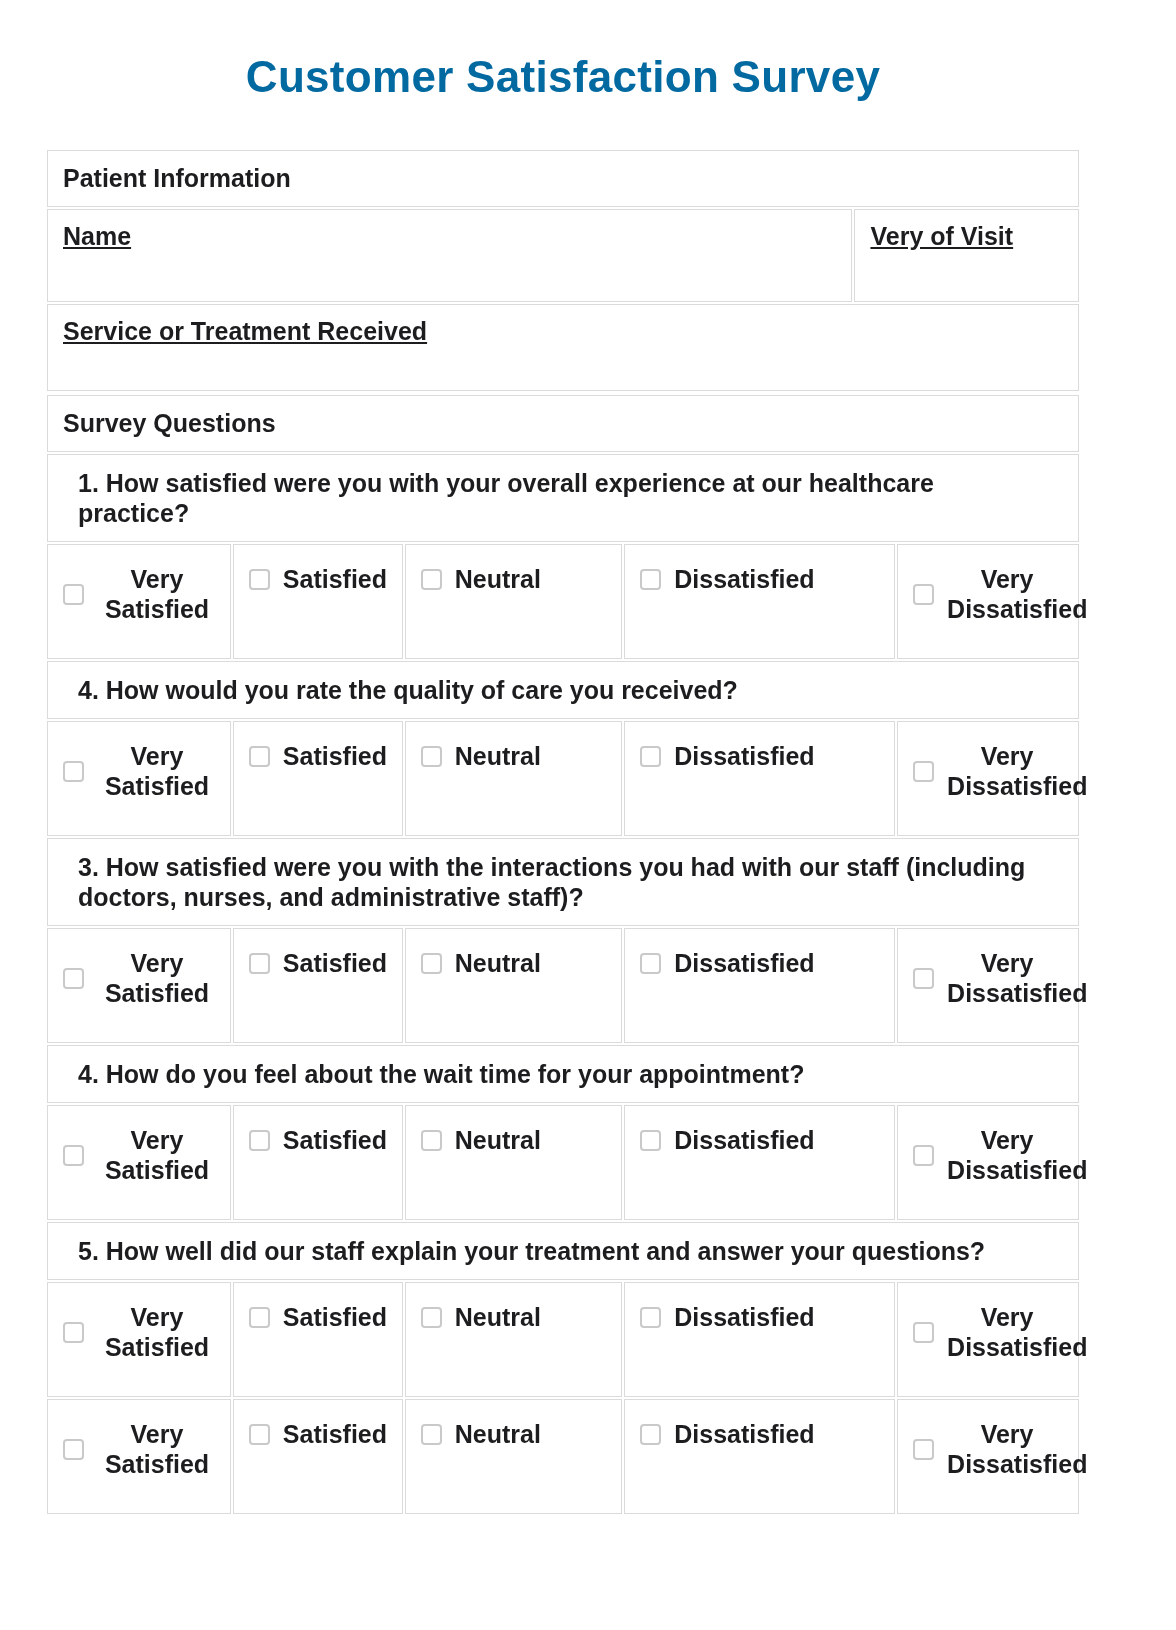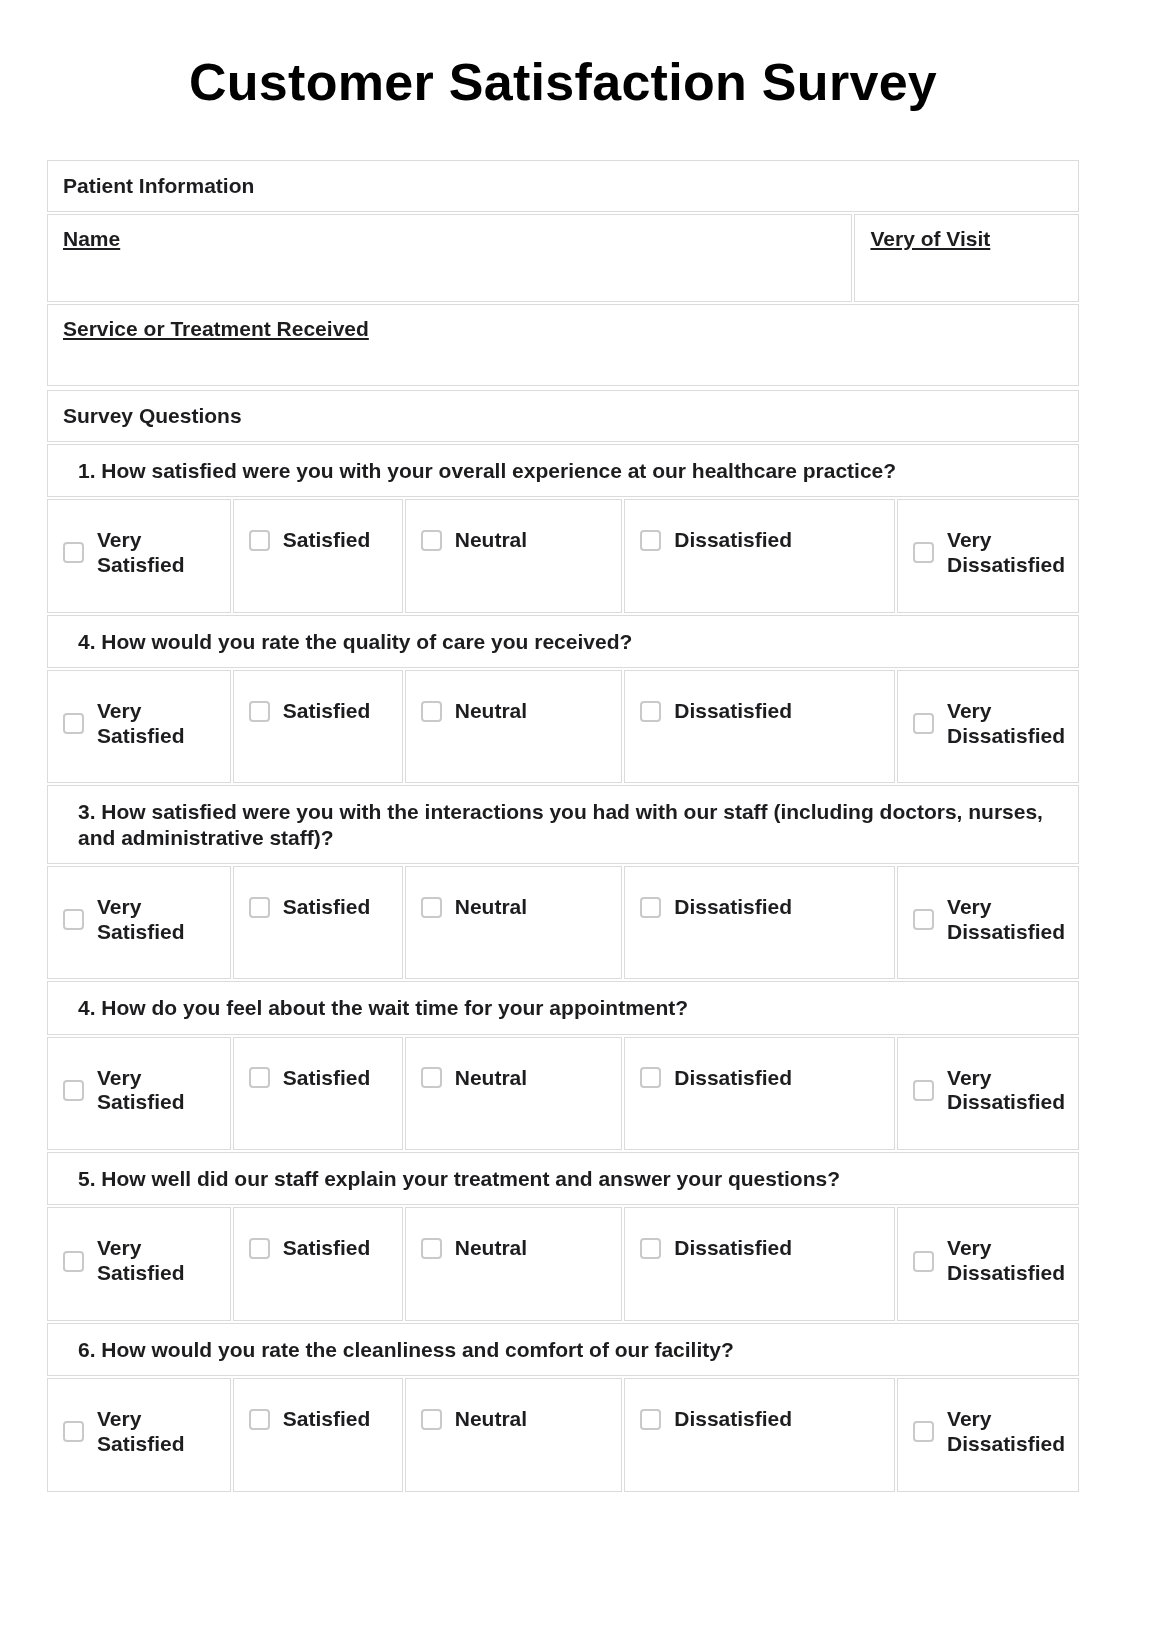--- a/index.html
+++ b/index.html
@@ -10,46 +10,46 @@
     font-family: "Liberation Sans", sans-serif;
     font-weight: 700;
     color: #1d1d1f;
     overflow: hidden;
   }
   .container {
     margin-left: 45px;
     width: 1036px;
   }
   .page-title {
-    font-size: 52px;
+    font-size: 44px;
     font-weight: 700;
-    color: #000000;
+    color: #0369a1;
     text-align: center;
     margin: 52px 0 46px 0;
     letter-spacing: 0.3px;
   }
   table.form {
     border-collapse: separate;
     border-spacing: 2px;
     width: 100%;
     table-layout: fixed;
     margin: 0;
   }
   table.form td {
     border: 1px solid #dbdbdb;
-    font-size: 21px;
+    font-size: 25px;
     font-weight: 700;
     box-sizing: border-box;
     vertical-align: top;
     background: #ffffff;
   }
   td.sect-cell   { padding: 13px 15px; }
   td.field-cell  { padding: 12px 15px 10px 15px; text-decoration: underline; }
   td.q-cell      { padding: 13px 30px; line-height: 1.2; }
-  td.opt-cell    { padding: 28px 6px 34px 15px; }
+  td.opt-cell    { padding: 20px 6px 34px 15px; text-align: center; }
   .fill-area       { min-height: 40px; cursor: text; }
   .fill-area-short { min-height: 34px; cursor: text; }
   .opt {
     display: flex;
     align-items: center;
     gap: 13px;
   }
   .cb {
     width: 17px;
     height: 17px;
@@ -288,23 +288,20 @@
       </td>
       <td class="opt-cell">
         <div class="opt">
           <span class="cb"></span>
           <span class="opt-label">Very Dissatisfied</span>
         </div>
       </td>
     </tr>
 
     <tr>
-      <td class="q-cell" colspan="5">6. How would you rate the cleanliness and comfort of our facility?</td>
-    </tr>
-    <tr>
       <td class="opt-cell">
         <div class="opt">
           <span class="cb"></span>
           <span class="opt-label">Very Satisfied</span>
         </div>
       </td>
       <td class="opt-cell">
         <div class="opt">
           <span class="cb"></span>
           <span class="opt-label">Satisfied</span>

